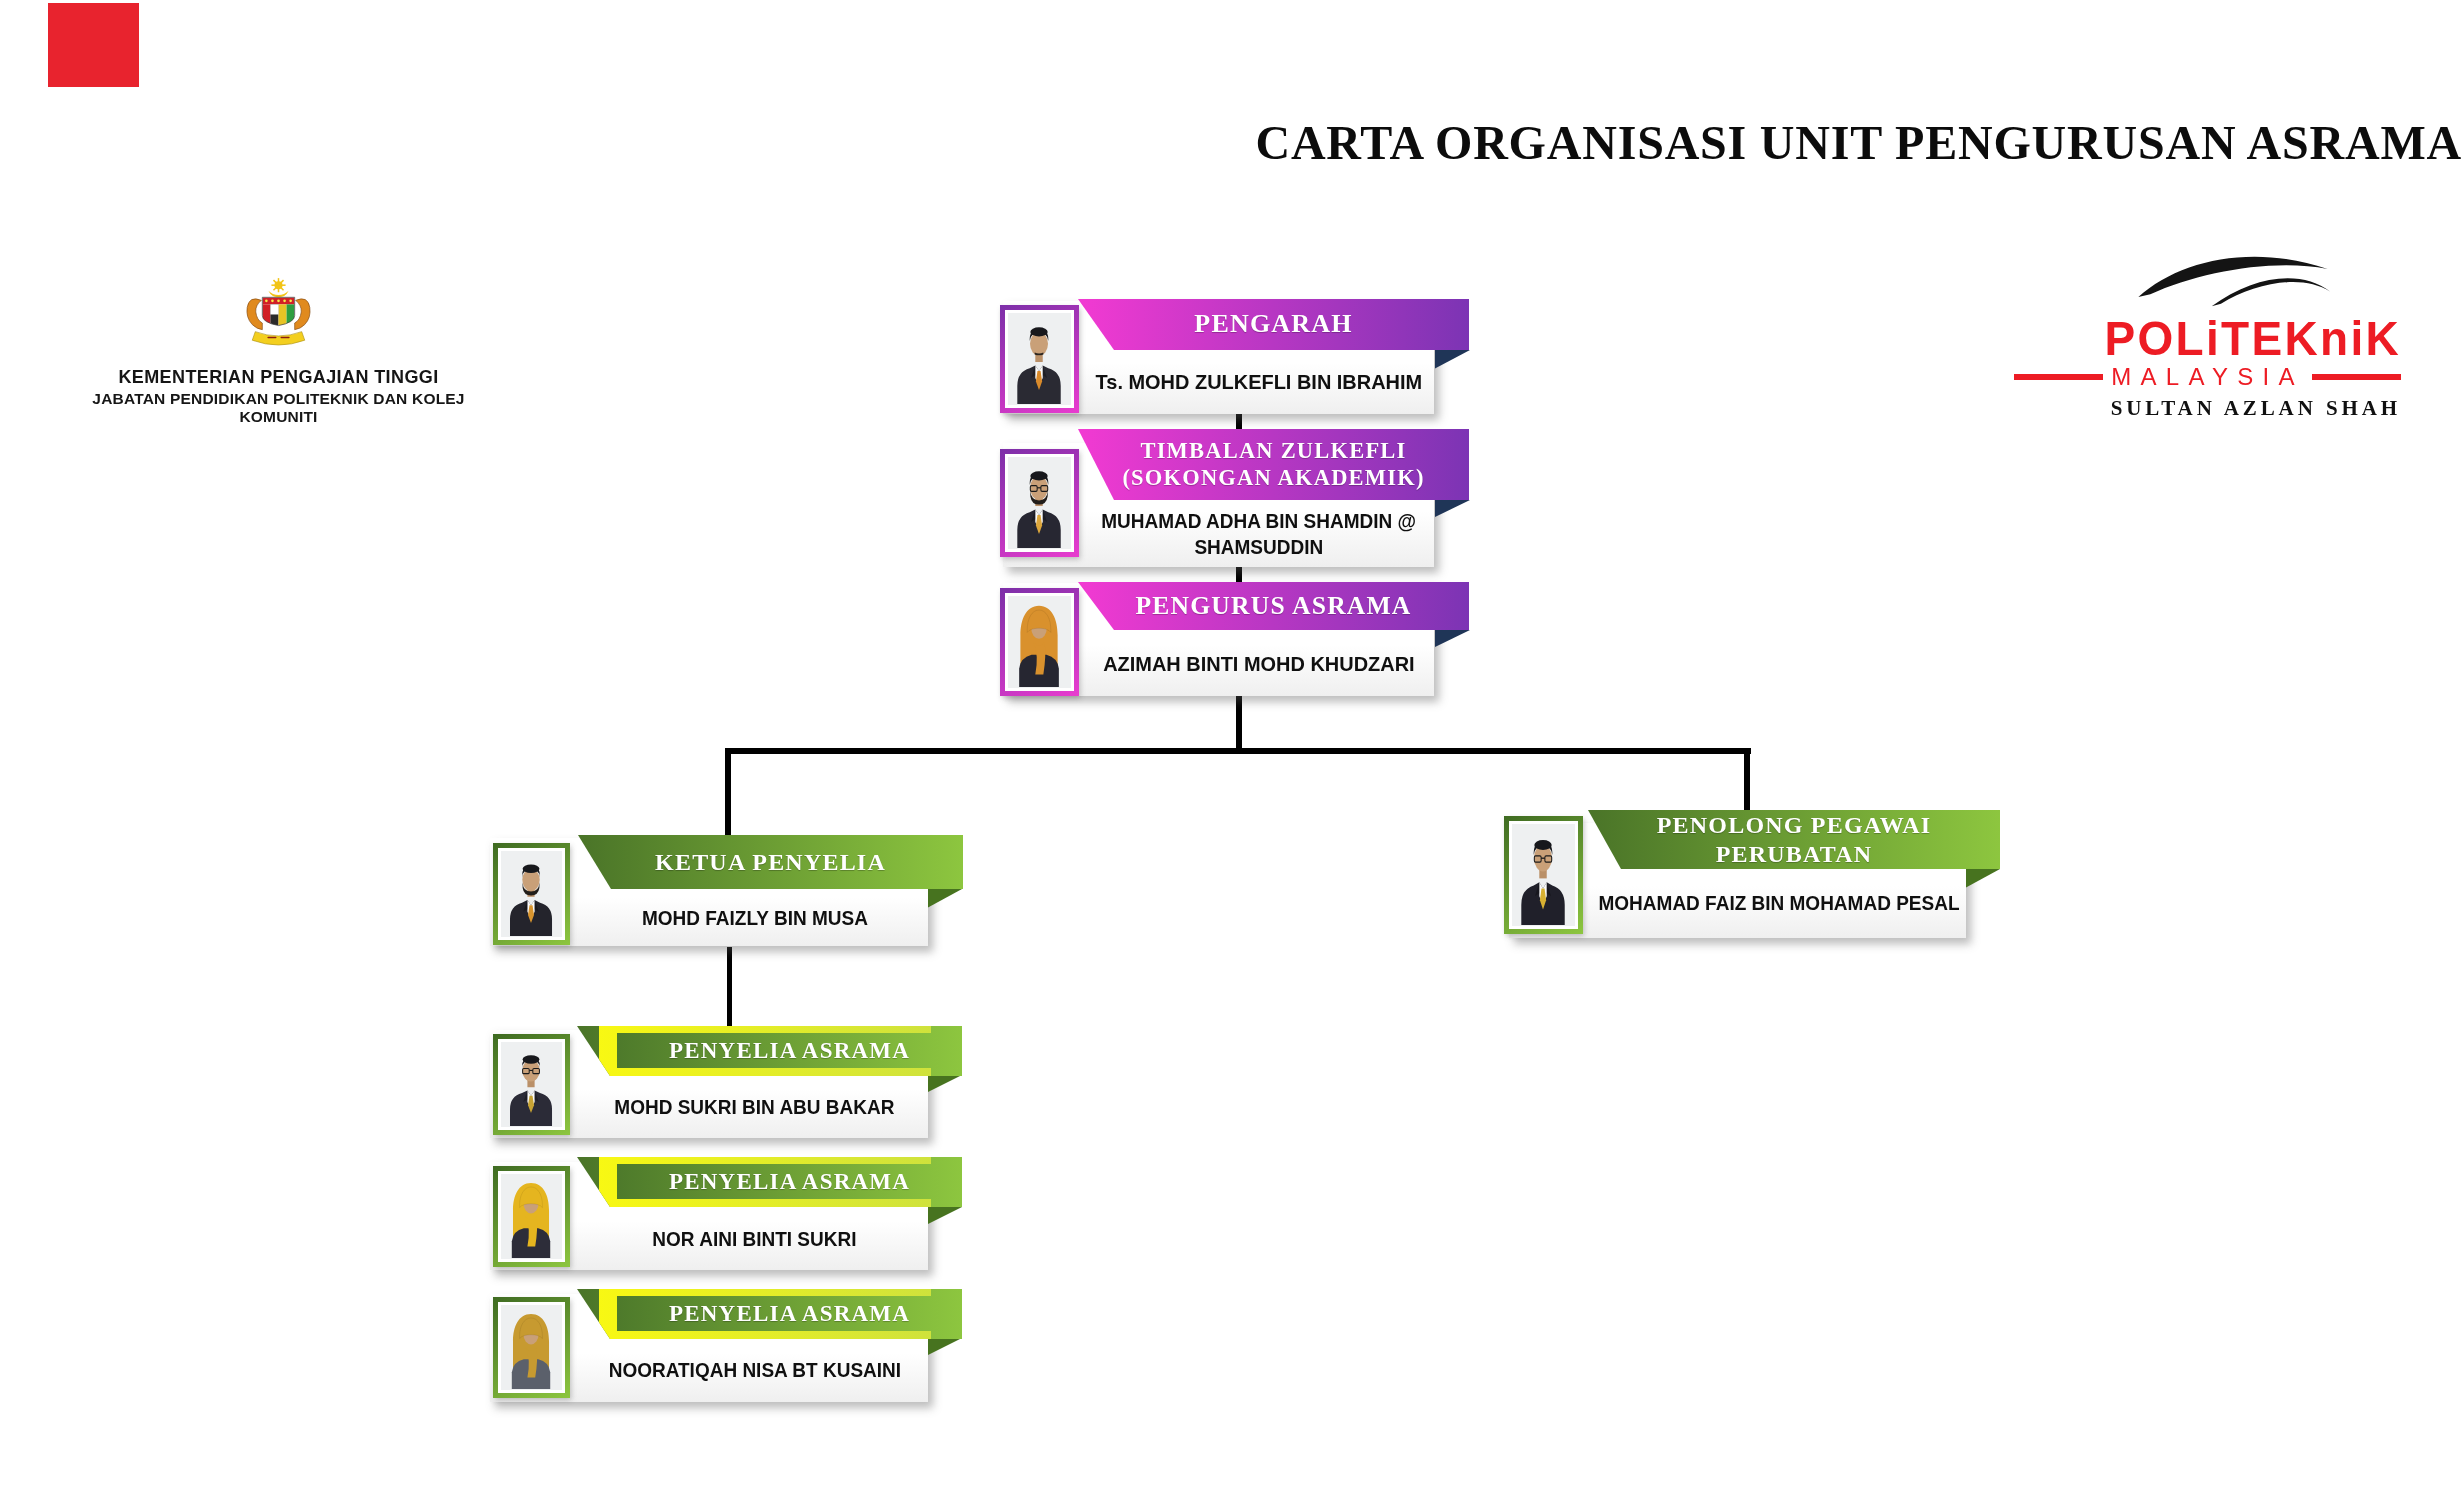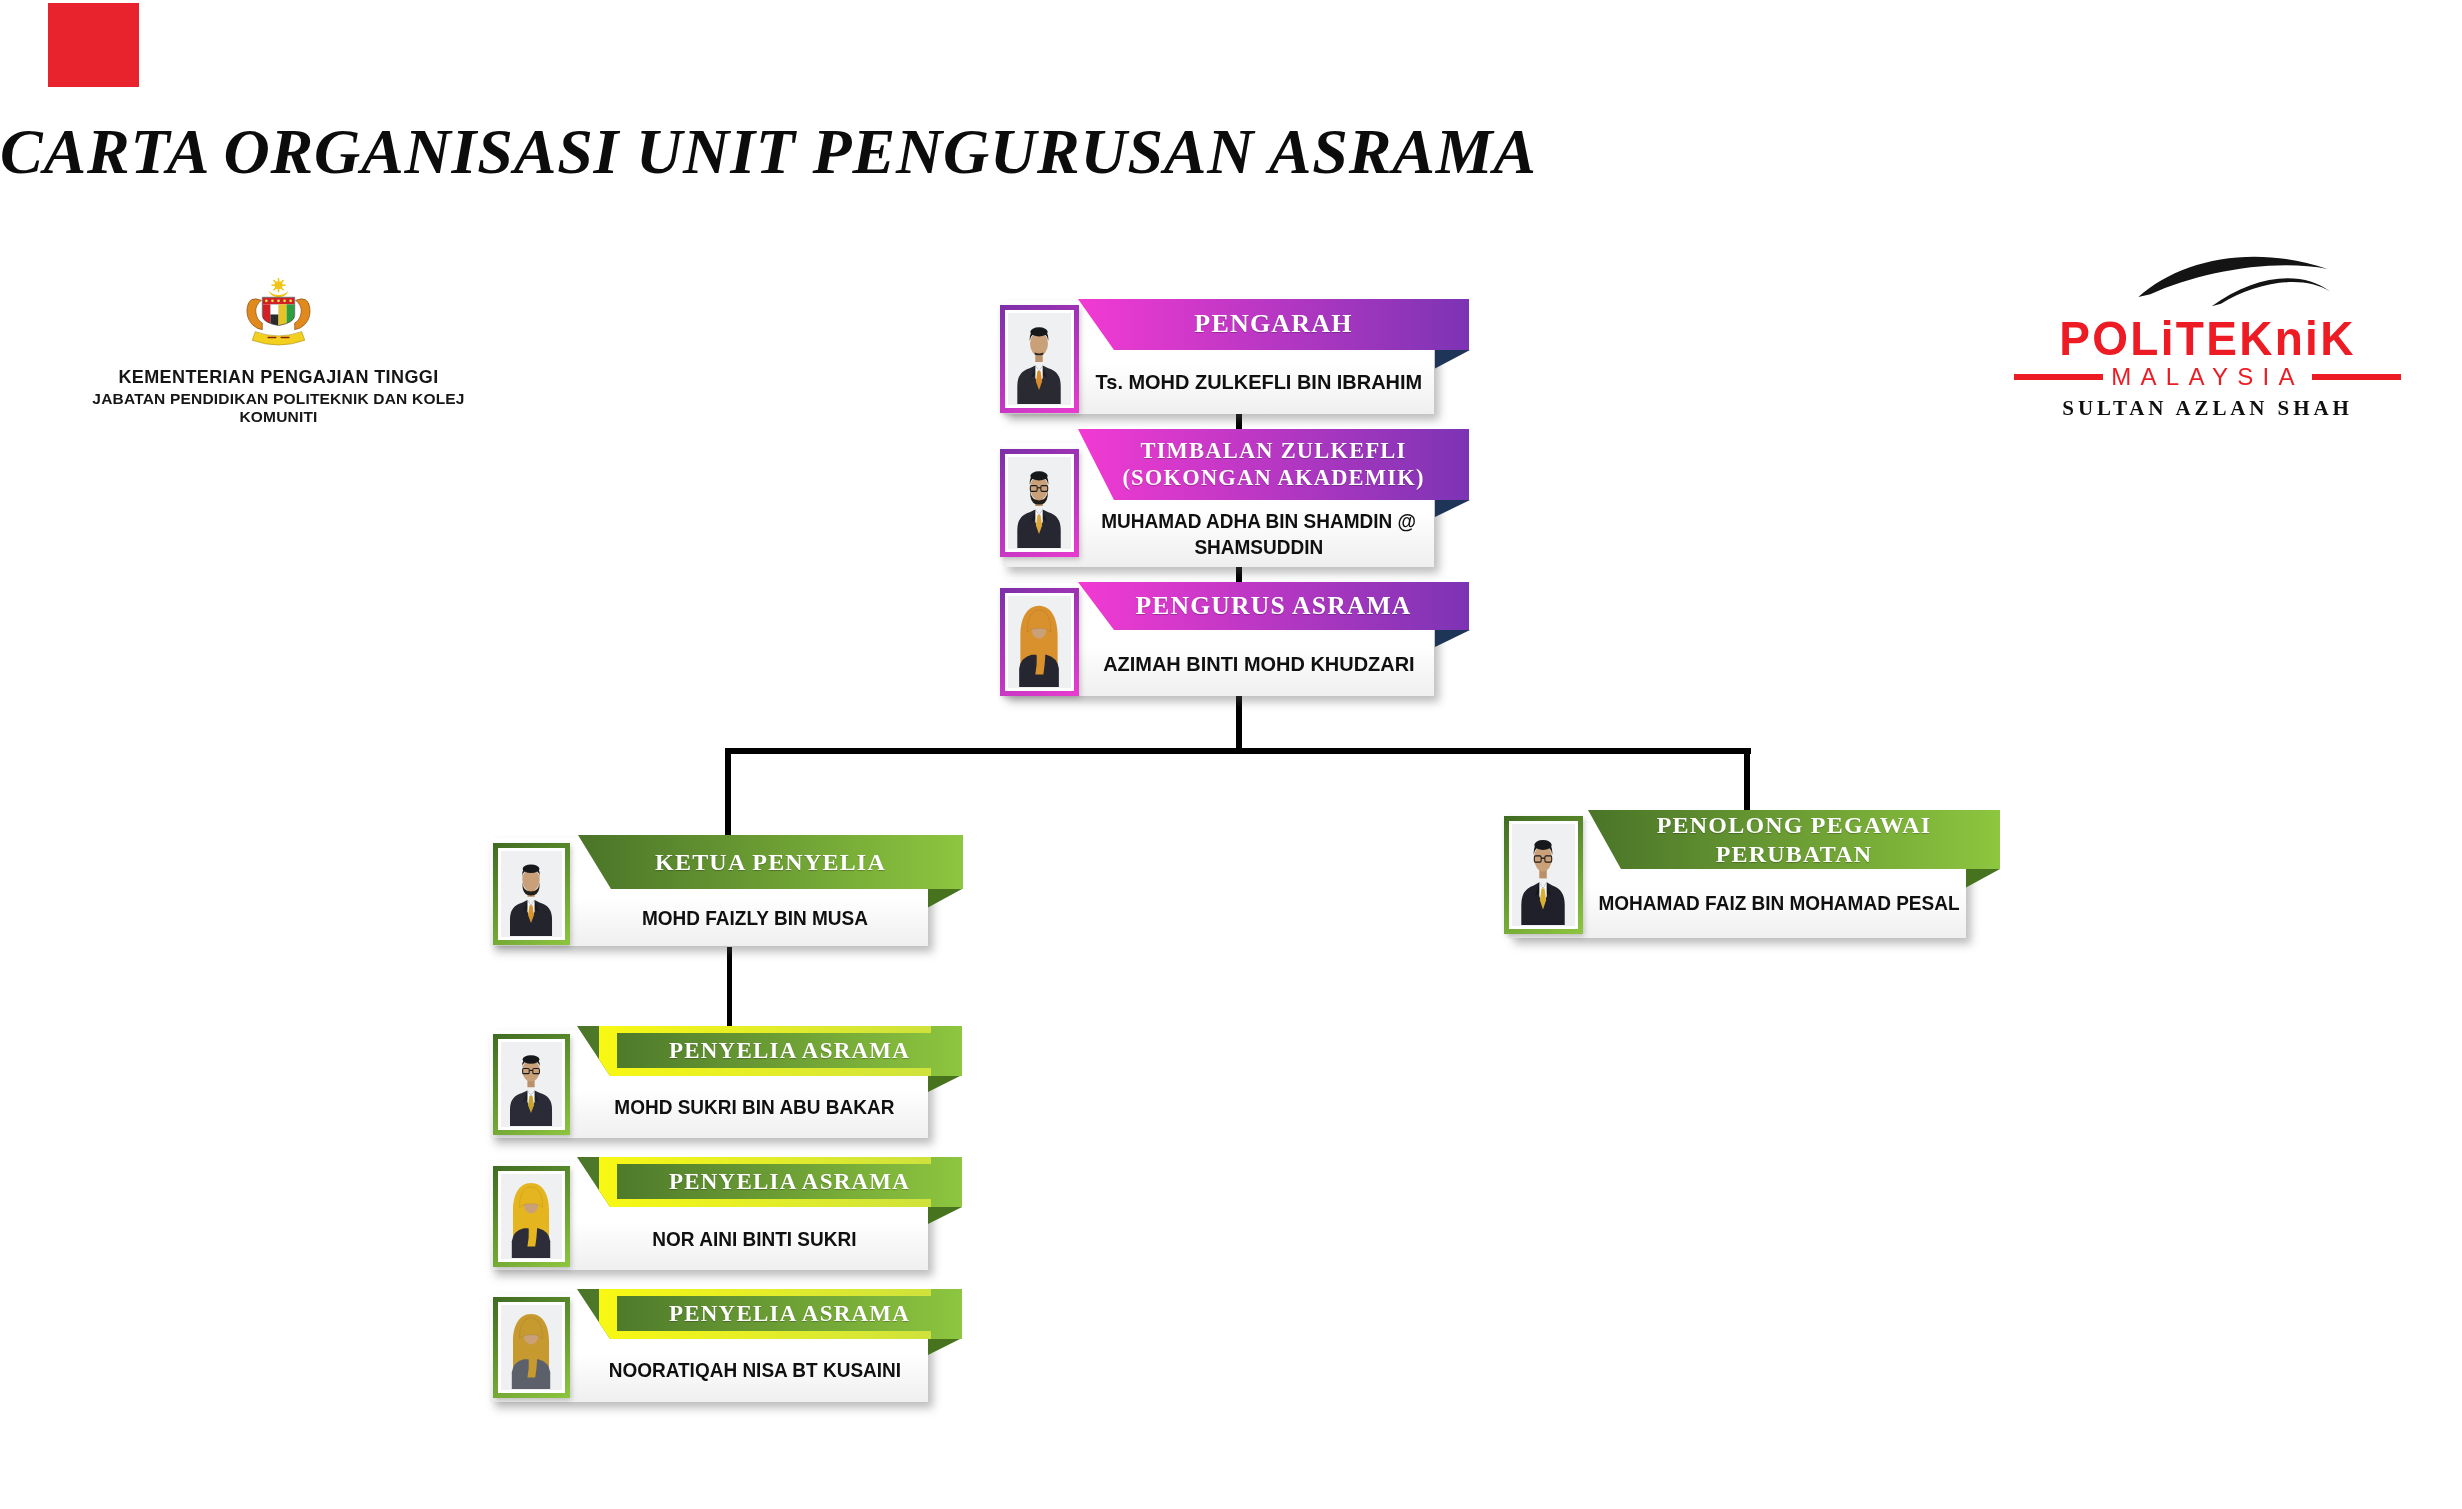--- a/index.html
+++ b/index.html
@@ -1,30 +1,30 @@
 <!DOCTYPE html>
 <html style="font-size:12.4px"><head>
 <meta charset="utf-8">
 <style>
   html,body{margin:0;padding:0;background:#fff;}
   #page{position:relative;width:2462px;height:1510px;background:#ffffff;overflow:hidden;
         font-family:"Liberation Sans",sans-serif;}
 
   
-  .main-title{position:absolute;left:0;top:115px;width:100%;text-align:left;
-    font-family:"Liberation Serif",serif;font-weight:700;font-size:64px;letter-spacing:0.8px;
-    color:#0c0c0c;white-space:nowrap;font-style:italic;}
+  .main-title{position:absolute;left:0;top:115px;width:100%;text-align:right;
+    font-family:"Liberation Serif",serif;font-weight:700;font-size:48px;letter-spacing:0.8px;
+    color:#0c0c0c;white-space:nowrap;}
   .red-corner{position:absolute;left:48px;top:3.1px;width:91px;height:84px;background:#e8232e;}
 
   .ministry{position:absolute;left:54px;top:270px;width:449px;text-align:center;color:#161616;}
   .ministry .crest{display:block;margin:0 auto;}
   .ministry .m1{margin-top:3px;font-weight:700;font-size:18px;letter-spacing:0.4px;}
   .ministry .m2{margin-top:1.5px;font-weight:700;font-size:15.5px;letter-spacing:0.2px;}
 
-  .brand{position:absolute;left:2014px;top:249px;width:387px;text-align:center;}
+  .brand{position:absolute;left:2014px;top:249px;width:387px;text-align:right;}
   .brand .swoosh{display:block;margin:0 0 0 116px;}
   .brand .word{font-weight:800;font-size:46px;letter-spacing:2.3px;color:#ed1c24;
     transform:scaleY(1.06);transform-origin:top center;white-space:nowrap;}
   .brand .malay-row{display:flex;align-items:center;gap:7.7px;margin-top:0px;}
   .brand .malay-row .bar{flex:1;height:5.4px;background:#ed1c24;}
   .brand .malay{font-size:24px;letter-spacing:9.3px;color:#ed1c24;white-space:nowrap;font-weight:400;}
   .brand .campus{margin-top:4.6px;font-family:"Liberation Serif",serif;font-weight:700;
     font-size:21px;letter-spacing:3.9px;color:#101010;white-space:nowrap;}
 
   

